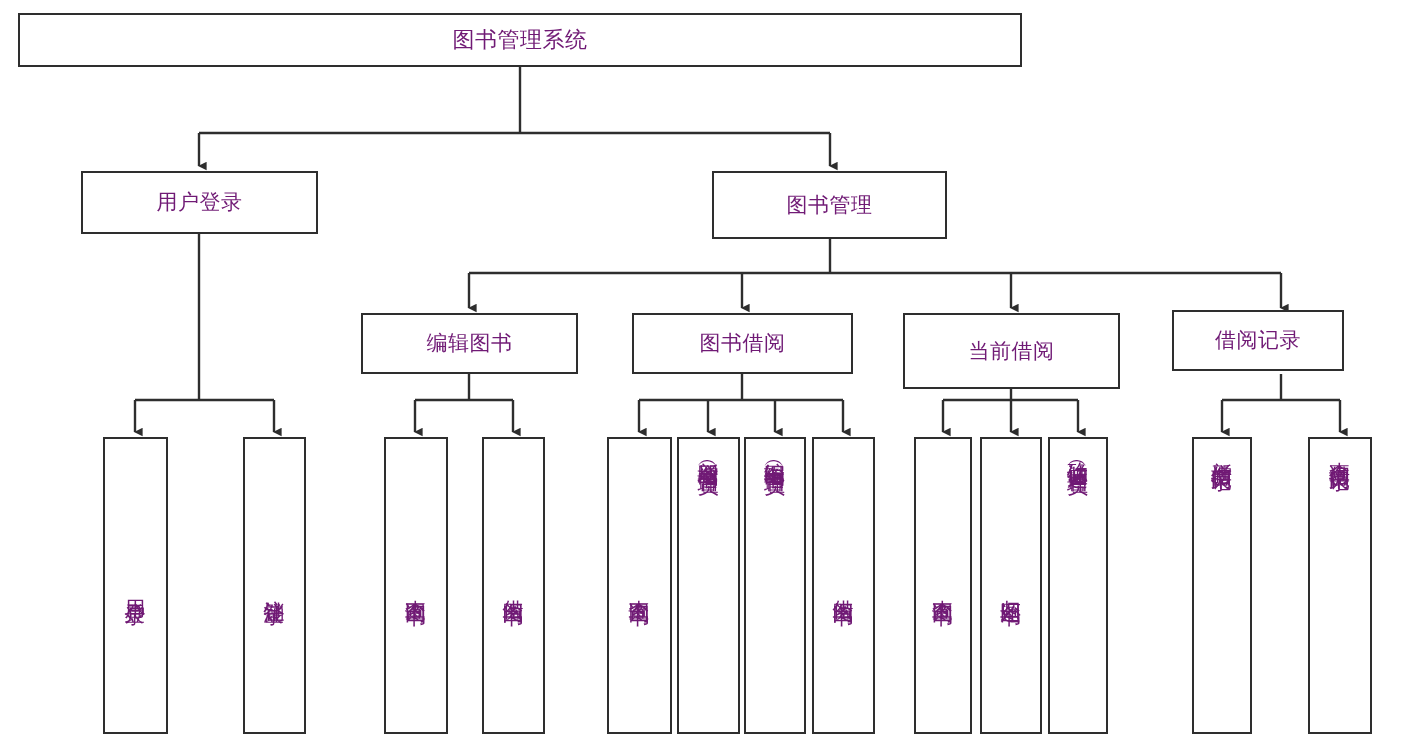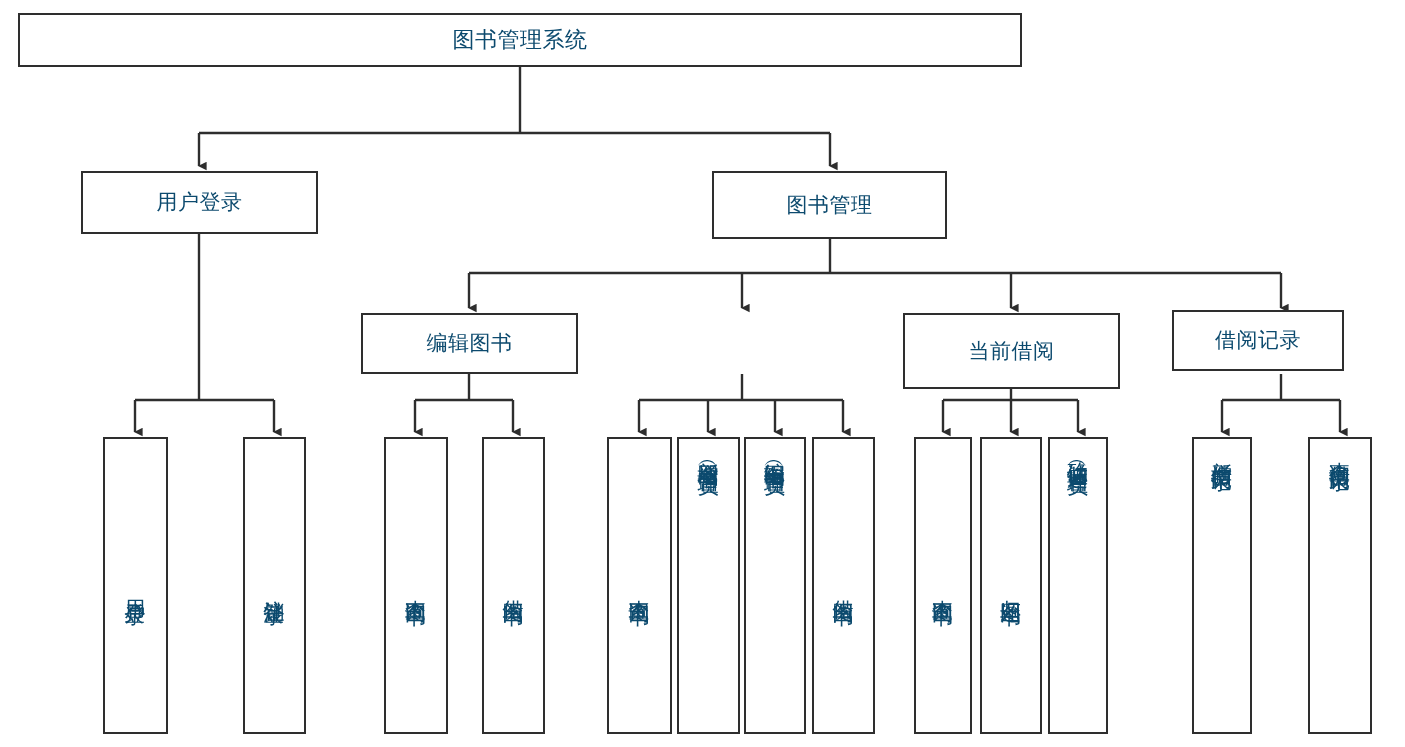--- a/index.html
+++ b/index.html
@@ -28,21 +28,21 @@
     border:2px solid #2e2e2e;
     display:flex;
     align-items:center;
     justify-content:center;
     text-align:center;
   }
   .node .label{
     display:block;
     line-height:1.15;
     letter-spacing:0.5px;
-    color:#0c4a6e;
+    color:#701a75;
     text-align:center;
   }
   
   .node.h .label{
     font-size:21px;
     white-space:nowrap;
   }
   .node.root .label{ font-size:22px; }
   
   .node.v{
@@ -134,20 +134,23 @@
   <div class="node h" style="left:81px; top:171px; width:237px; height:63px;">
     <span class="label">用户登录</span>
   </div>
   <div class="node h" style="left:712px; top:171px; width:235px; height:68px;">
     <span class="label">图书管理</span>
   </div>
 
   <div class="node h" style="left:361px; top:313px; width:217px; height:61px;">
     <span class="label">编辑图书</span>
   </div>
+  <div class="node h" style="left:632px; top:313px; width:221px; height:61px;">
+    <span class="label">图书借阅</span>
+  </div>
   <div class="node h" style="left:903px; top:313px; width:217px; height:76px;">
     <span class="label">当前借阅</span>
   </div>
   <div class="node h" style="left:1172px; top:310px; width:172px; height:61px;">
     <span class="label">借阅记录</span>
   </div>
 
   <div class="node v short" style="left:103px; top:437px; width:65px; height:297px;">
     <span class="label">用户登录</span>
   </div>

